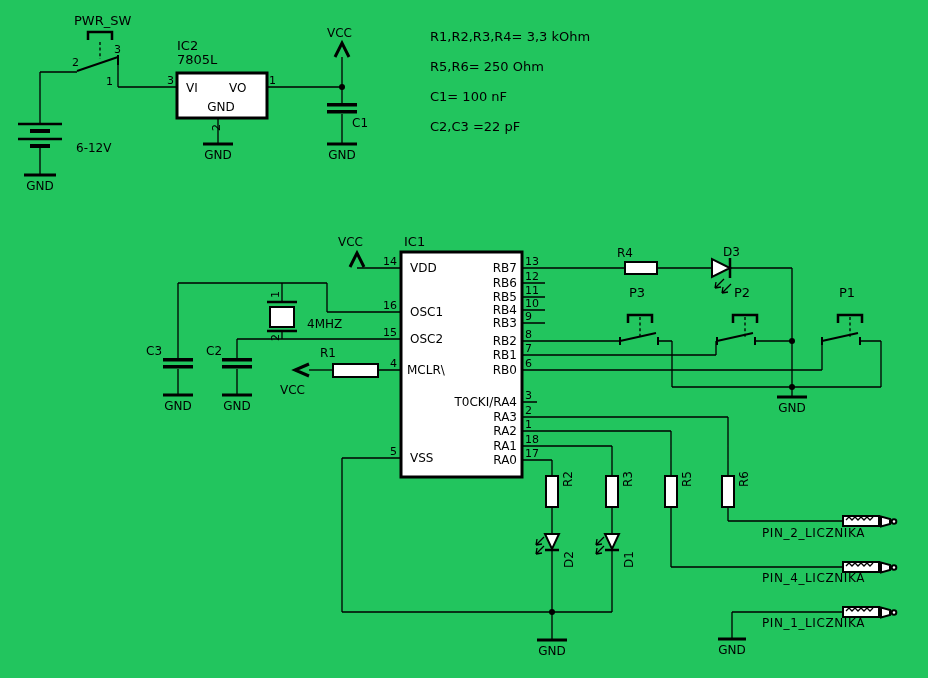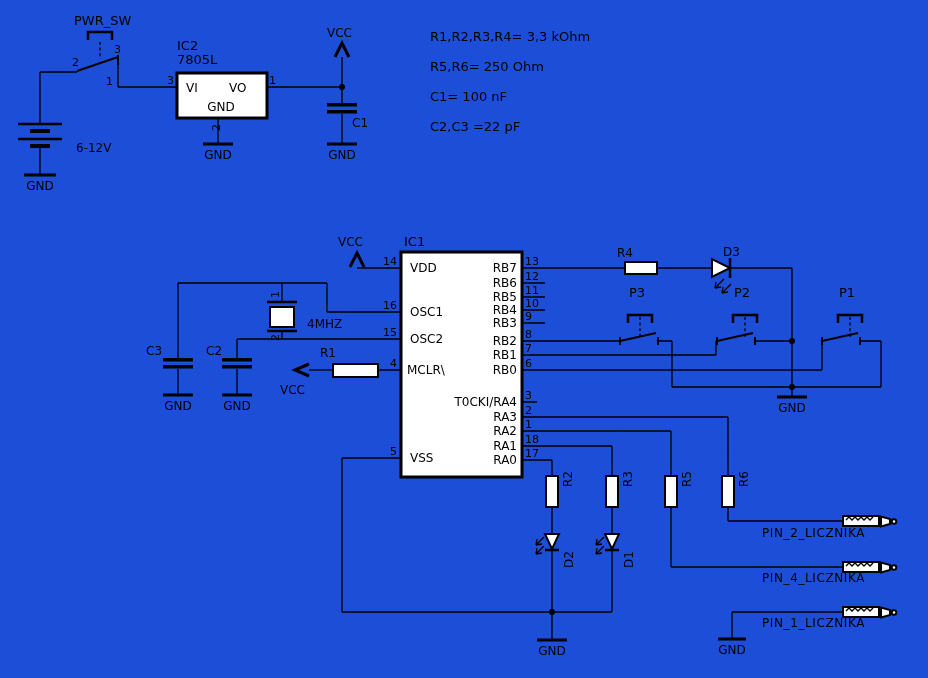--- a/index.html
+++ b/index.html
@@ -1,16 +1,16 @@
 <!DOCTYPE html>
 <html><head>
 <meta charset="utf-8">
 <style>
   html,body{margin:0;padding:0;background:#fff;}
-  #stage{position:relative;width:928px;height:678px;background:#1d4ed8;overflow:hidden;}
+  #stage{position:relative;width:928px;height:678px;background:#22c55e;overflow:hidden;}
   svg{display:block;}
   .w{stroke:#000;stroke-width:1.3;fill:none;}
   .b2{stroke:#000;stroke-width:2;fill:none;}
   .b25{stroke:#000;stroke-width:2.5;fill:none;}
   .b3{stroke:#000;stroke-width:3;fill:none;}
   .b4{stroke:#000;stroke-width:4;fill:none;}
   .icbox{stroke:#000;stroke-width:3;fill:#fff;}
   .comp{stroke:#000;stroke-width:2;fill:#fff;}
   .plate{fill:#000;stroke:none;}
   .dot{fill:#000;stroke:none;}

